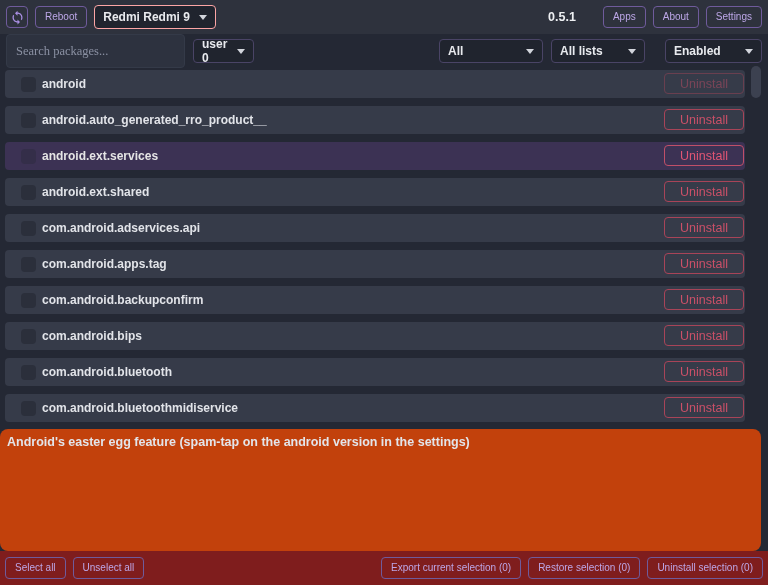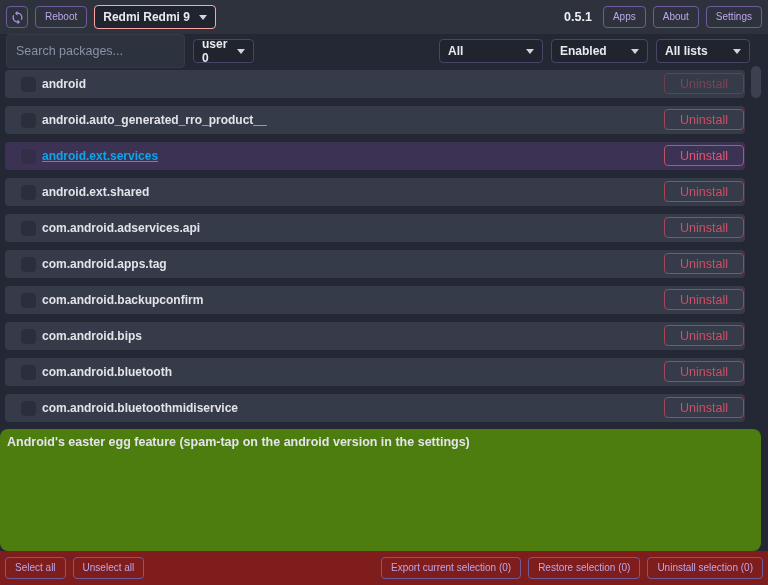--- a/index.html
+++ b/index.html
@@ -46,35 +46,35 @@
     font-size:12px; font-weight:700; color:#e8eaee;
     cursor:pointer;
   }
   .caret {
     width:0; height:0;
     border-left:4px solid transparent;
     border-right:4px solid transparent;
     border-top:5px solid #d2d5dc;
   }
   .spacer { flex:1; }
-  .version { font-size:12.5px; font-weight:700; color:#eef0f3; margin-right:4px; }
+  .version { font-size:12.5px; font-weight:700; color:#eef0f3; margin-right:20px; }
 
   
   .filterbar {
     position:absolute; top:34px; left:0; width:768px; height:34px;
     display:flex; align-items:center; gap:8px;
     padding:0 6px;
   }
   .search {
     width:179px; height:24px;
     background:#2d323f;
     border:1px solid #343a48;
     border-radius:4px;
     color:#e0e3e9;
-    font-family:Liberation Sans, sans-serif; font-size:12.5px;
+    font-family:Liberation Serif, serif; font-size:12.5px;
     padding:16px 9px;
     outline:none;
   }
   .search::placeholder { color:#8b91a3; }
   .dd-filter { border-color:#4a4466; }
   .w-user { width:61px; }
   .w-all  { width:104px; margin-left:auto; }
   .w-en   { width:97px; }
   .w-list { width:94px; margin-right:12px; }
 
@@ -92,21 +92,21 @@
   .row.selected { background:#3c3254; }
   .checkbox {
     width:15px; height:15px;
     margin-left:16px;
     border-radius:4px;
     background:#2b2f3b;
     flex:none;
   }
   .row.selected .checkbox { background:#342e49; }
   .pkg { margin-left:6px; font-size:12px; font-weight:700; color:#e2e4e9; }
-  .row.selected .pkg { color:#0ea5e9;text-decoration:underline; }
+  .row.selected .pkg { color:#e5e5e5; }
   .uninstall {
     position:absolute; right:1px; top:3px;
     width:80px; height:21px;
     background:transparent;
     border:1px solid #a84458;
     border-radius:4px;
     color:#cb5068;
     font-family:inherit; font-size:12.5px;
     cursor:pointer;
   }
@@ -116,21 +116,21 @@
     position:absolute; top:66px; left:751px;
     width:10px; height:32px;
     background:#3c4150; border-radius:5px;
     cursor:grab;
   }
 
   
   .descpanel {
     position:absolute; top:429px; left:0;
     width:761px; height:122px;
-    background:#4d7c0f;
+    background:#c2410c;
     border-radius:8px;
     padding:5px 7px;
     font-size:12.5px; font-weight:700; color:#e3e5ea;
     line-height:16px;
   }
 
   
   .footer {
     position:absolute; top:551px; left:0; width:768px; height:34px;
     background:#7f1d1d;
@@ -165,26 +165,26 @@
 <div class="filterbar">
   <input class="search" type="text" placeholder="Search packages..." style="">
   <div class="dropdown dd-filter w-user">
     <span>user 0</span>
     <span class="caret"></span>
   </div>
   <div class="dropdown dd-filter w-all">
     <span>All</span>
     <span class="caret"></span>
   </div>
+  <div class="dropdown dd-filter w-list">
+    <span>All lists</span>
+    <span class="caret"></span>
+  </div>
   <div class="dropdown dd-filter w-en">
     <span>Enabled</span>
-    <span class="caret"></span>
-  </div>
-  <div class="dropdown dd-filter w-list">
-    <span>All lists</span>
     <span class="caret"></span>
   </div>
 </div>
 
 <div class="list">
   <div class="row">
     <span class="checkbox"></span>
     <span class="pkg">android</span>
     <button class="uninstall disabled">Uninstall</button>
   </div>

